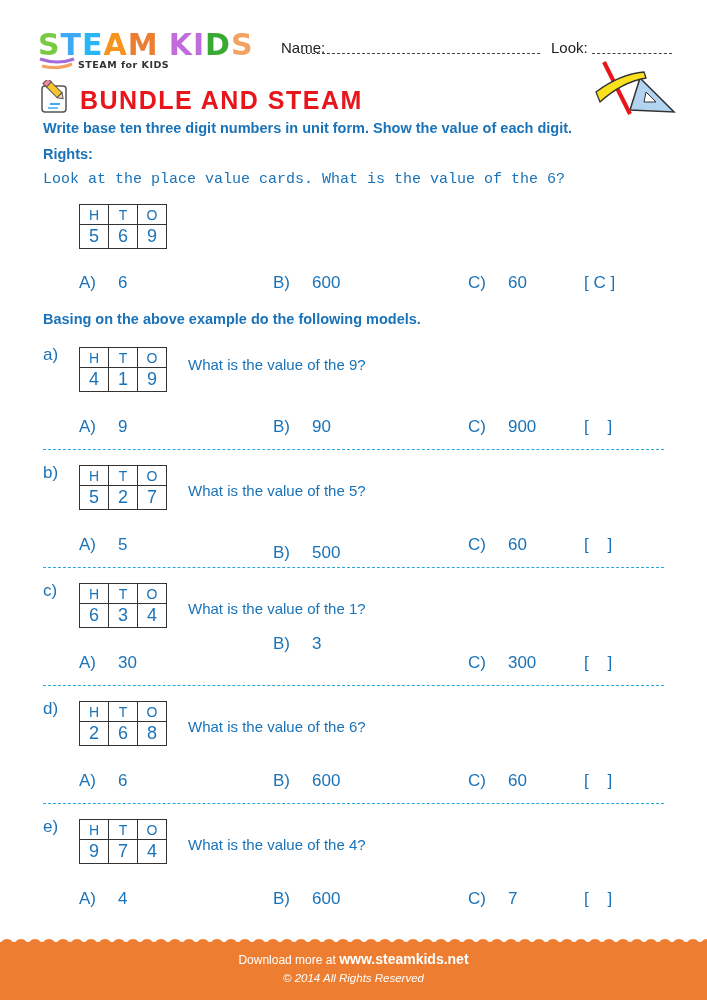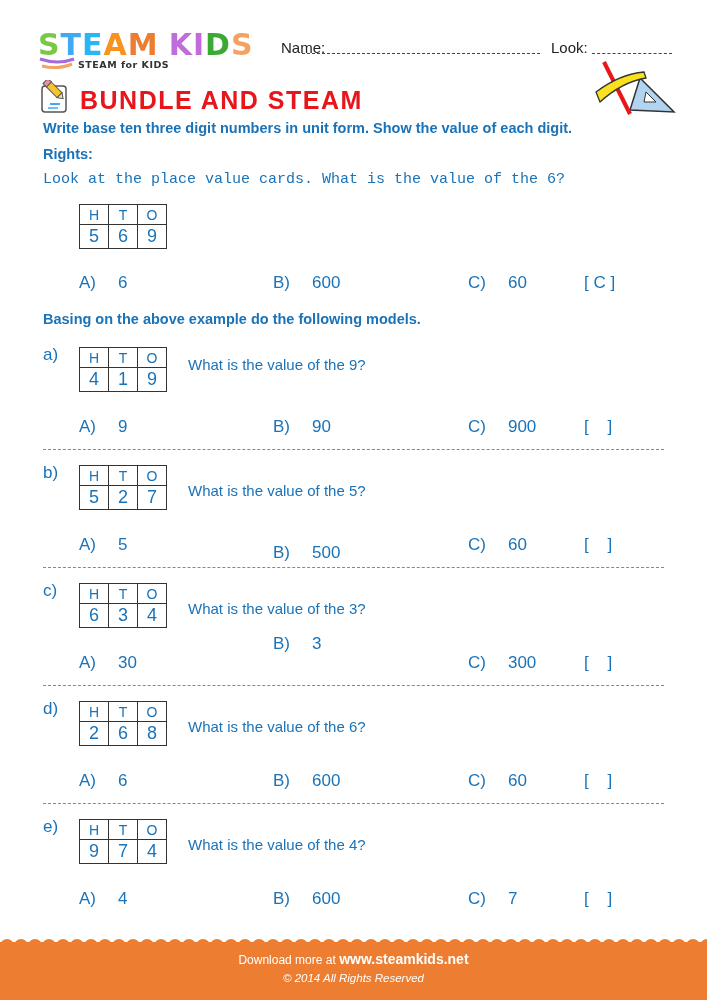--- a/index.html
+++ b/index.html
@@ -146,21 +146,21 @@
         <td>T</td>
         <td>O</td>
       </tr>
   <tr class="v">
         <td>6</td>
         <td>3</td>
         <td>4</td>
       </tr>
 </tbody>
   </table>
-<div class="abs qtext" style="top:600px">What is the value of the 3?</div>
+<div class="abs qtext" style="top:600px">What is the value of the 1?</div>
 <div class="abs opt" style="left:79px;top:653px"><span>A)</span><span class="val">30</span></div>
 <div class="abs opt" style="left:273px;top:634px"><span>B)</span><span class="val">3</span></div>
 <div class="abs opt" style="left:468px;top:653px"><span>C)</span><span class="val">300</span></div>
 <div class="abs opt" style="left:584px;top:653px;white-space:pre">[    ]</div>
 <div class="abs divider" style="top:685px"></div>
 
 <div class="abs qlabel" style="top:699px">d)</div>
 <table class="pv" style="left:79px;top:701px">
   <tbody>
       <tr class="h">

